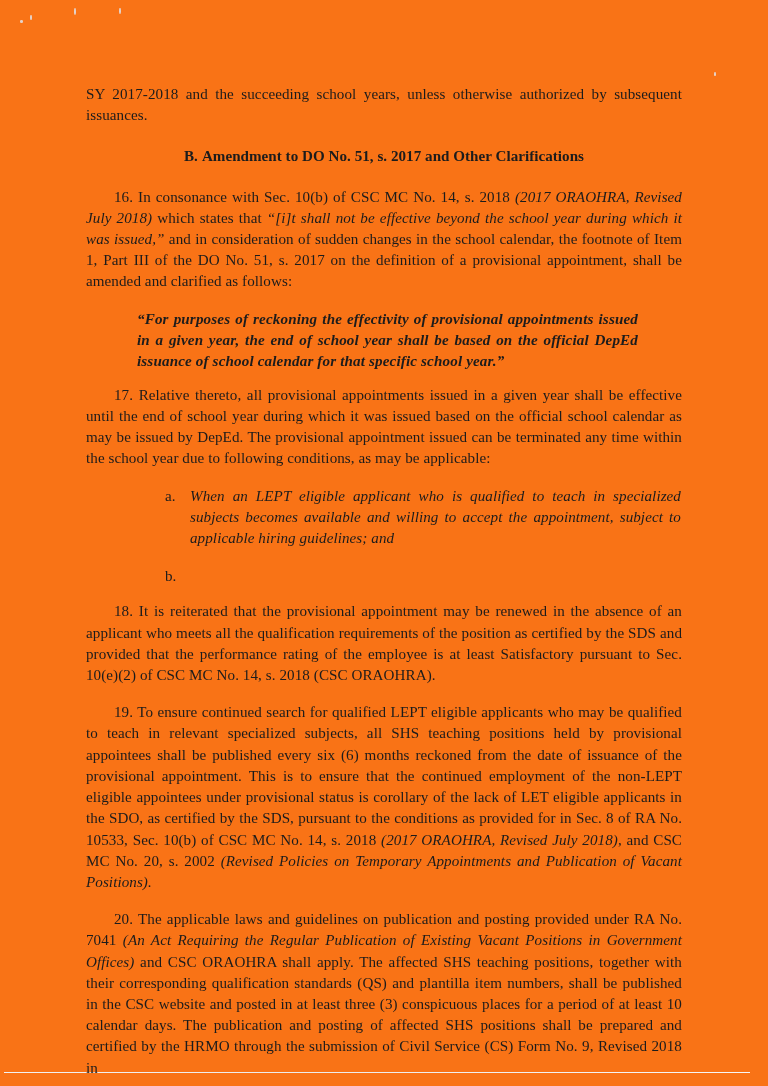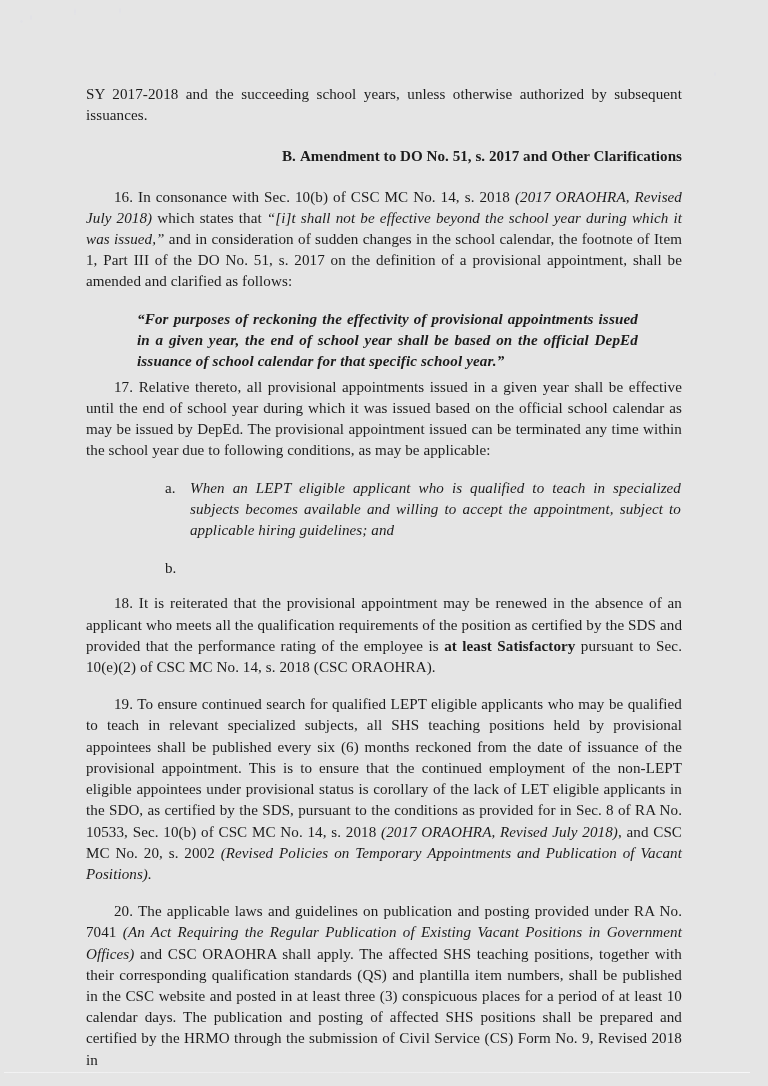--- a/index.html
+++ b/index.html
@@ -13,21 +13,21 @@
     overflow: hidden;
     font-family: "Liberation Serif", "DejaVu Serif", serif;
     color: #1c1c1c;
     position: relative;
   }
 
   
   .page {
     position: absolute;
     inset: 0;
-    background: #e5e5e5;
+    background: #f97316;
   }
   .scan-speck {
     position: absolute;
     background: #e2e2e6;
     border-radius: 40%;
     opacity: .85;
   }
   .scan-edge-line {
     position: absolute;
     left: 4px;
@@ -55,30 +55,30 @@
   }
 
   .para {
     text-indent: 28px;
     margin-bottom: 16px;
     text-align: justify;
   }
   .para.noindent { text-indent: 0; }
 
   .section-heading {
-    text-align: right;
+    text-align: center;
     font-weight: bold;
     margin: 20px 0 19px 0;
     font-size: 15.1px;
     letter-spacing: .002em;
   }
   .section-heading .sec-letter { margin-right: 4px; }
 
   .blockquote {
-    margin: 16px 0 4px 0;
+    margin: 16px 0 12px 0;
     padding-left: 51px;
     padding-right: 44px;
     font-weight: bold;
     font-style: italic;
     text-align: justify;
     line-height: 21.4px;
     letter-spacing: .01em;
   }
 
   .list {
@@ -98,21 +98,21 @@
     flex: 0 0 25px;
     text-align: left;
   }
   .list-text {
     flex: 1 1 auto;
     text-align: justify;
     font-style: italic;
   }
 
   i, .ital { font-style: italic; }
-  b, .bold { font-weight: bold; margin-top: 24px; }
+  b, .bold { font-weight: normal; margin-top: 24px; }
 
   
   .para.last { margin-bottom: 0; }
 </style>
 </head>
 <body>
 
 <div class="page">
 
   <span class="scan-speck" style="left:30px;top:15px;width:2px;height:5px;"></span>

